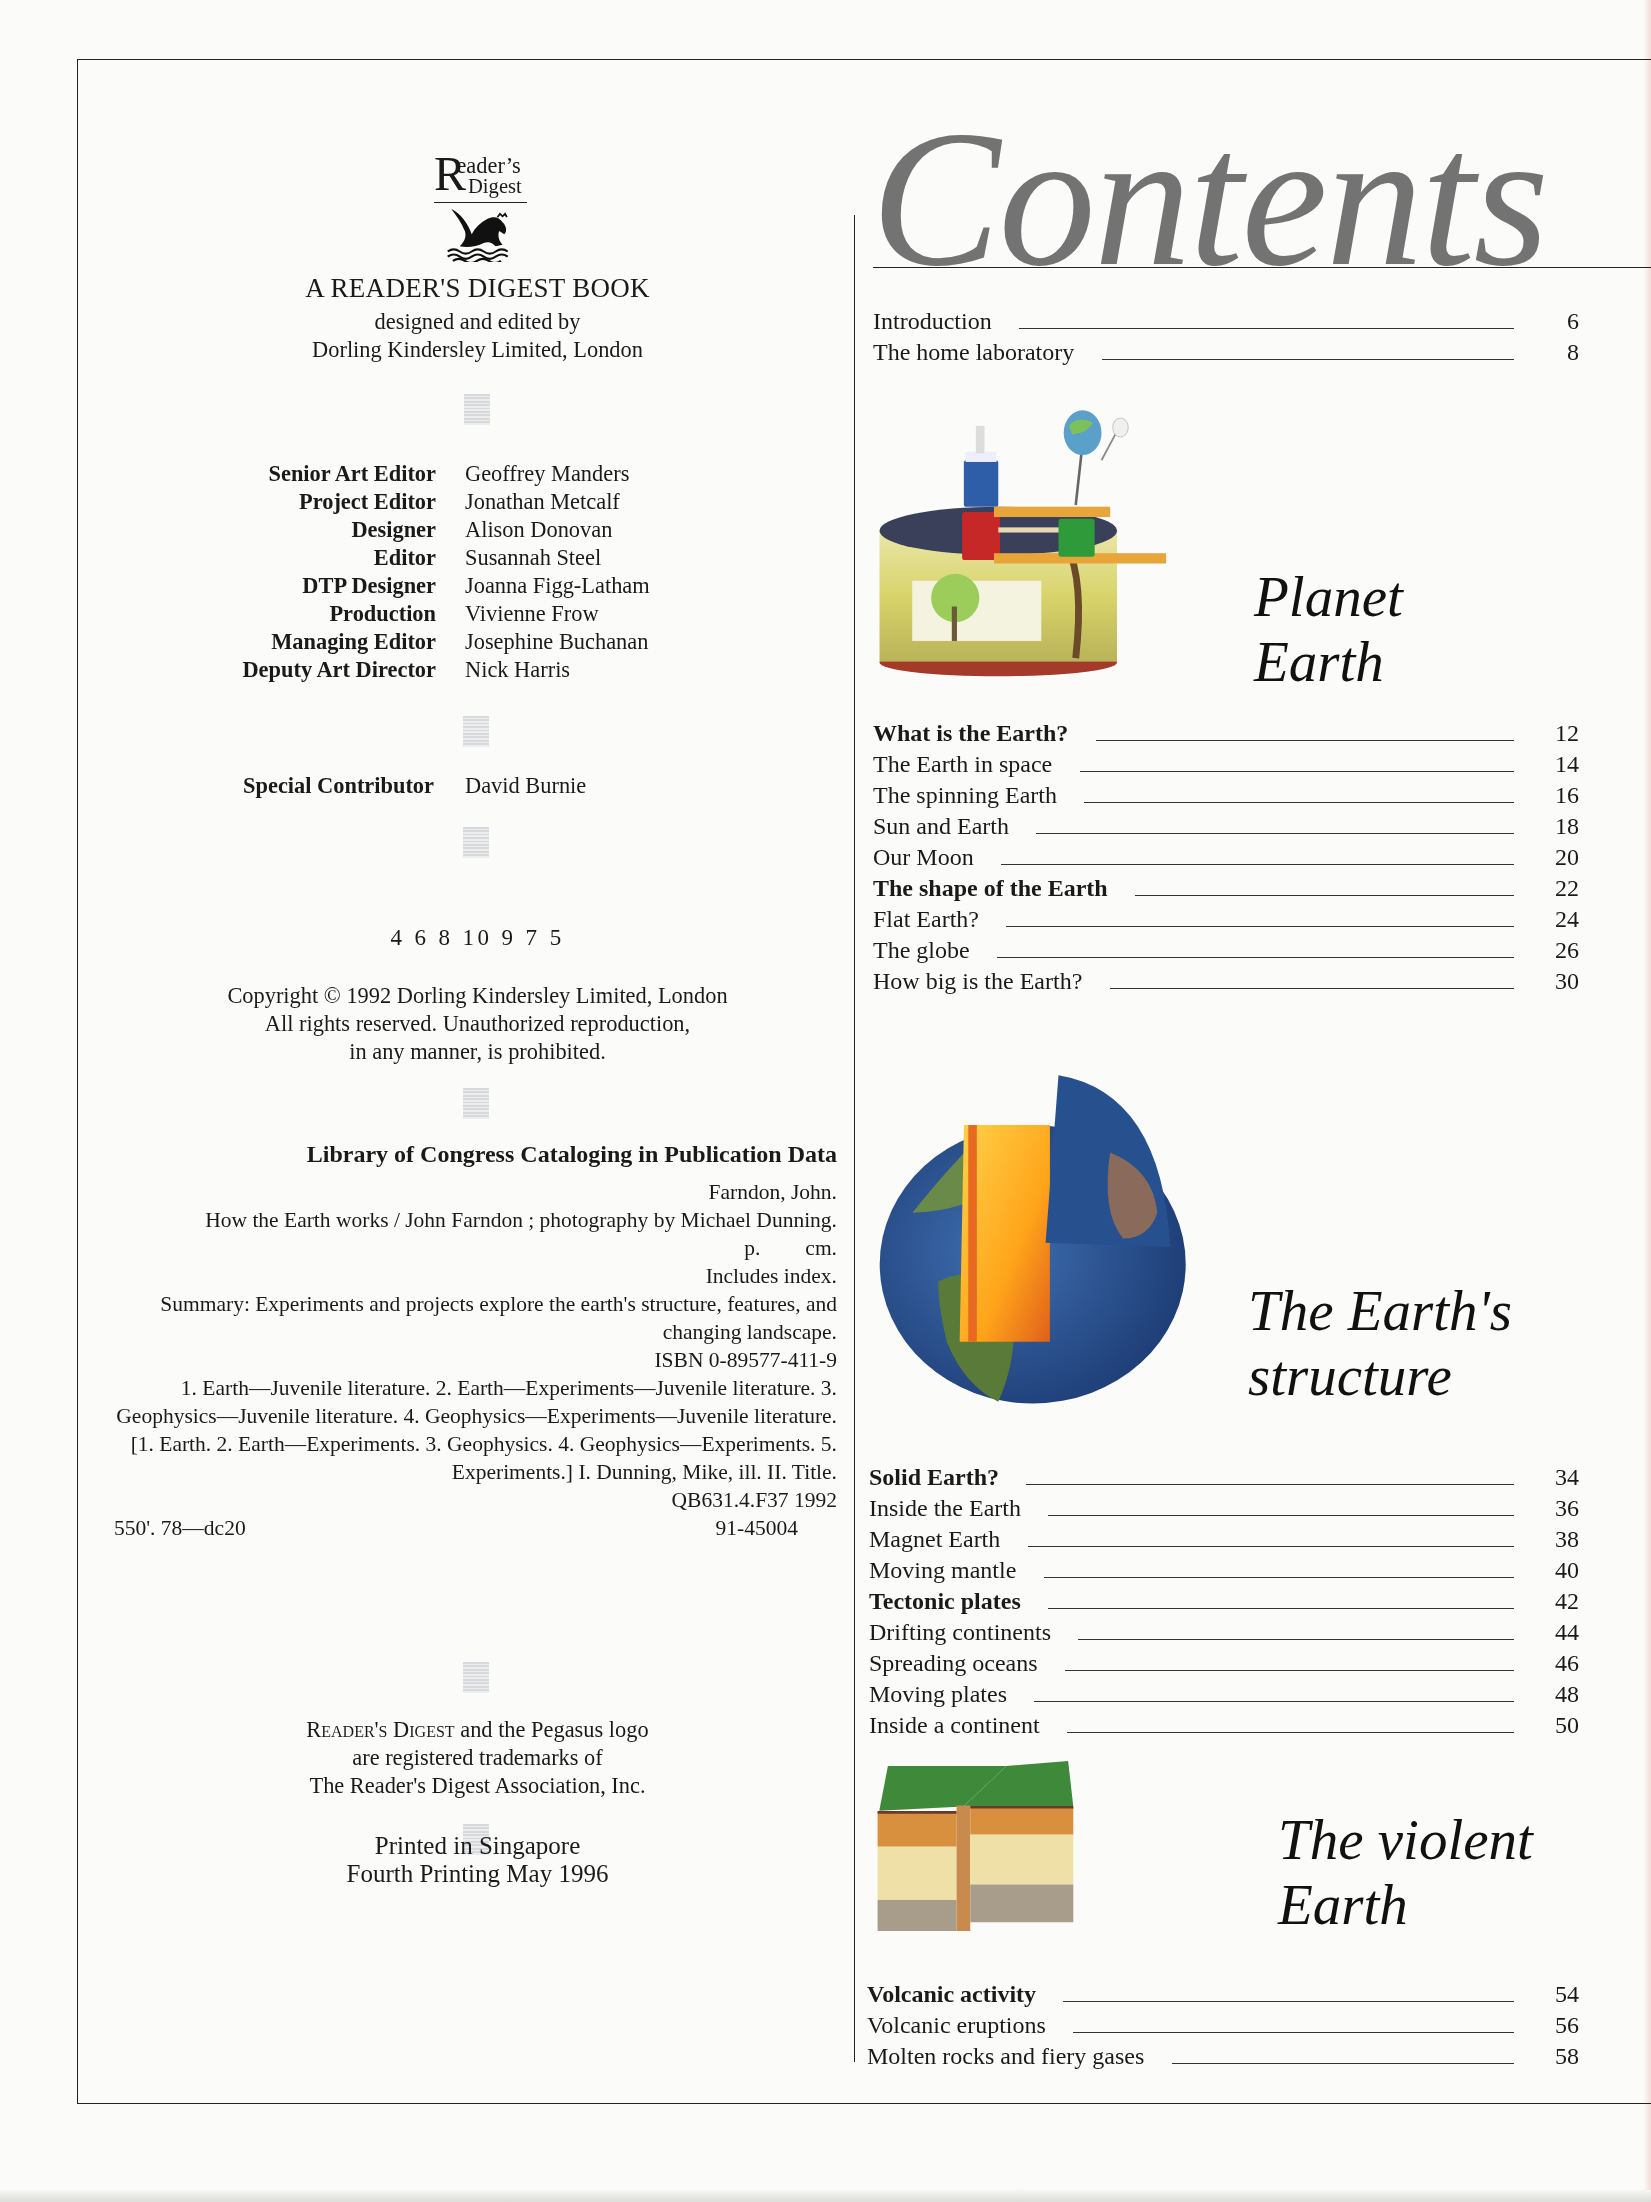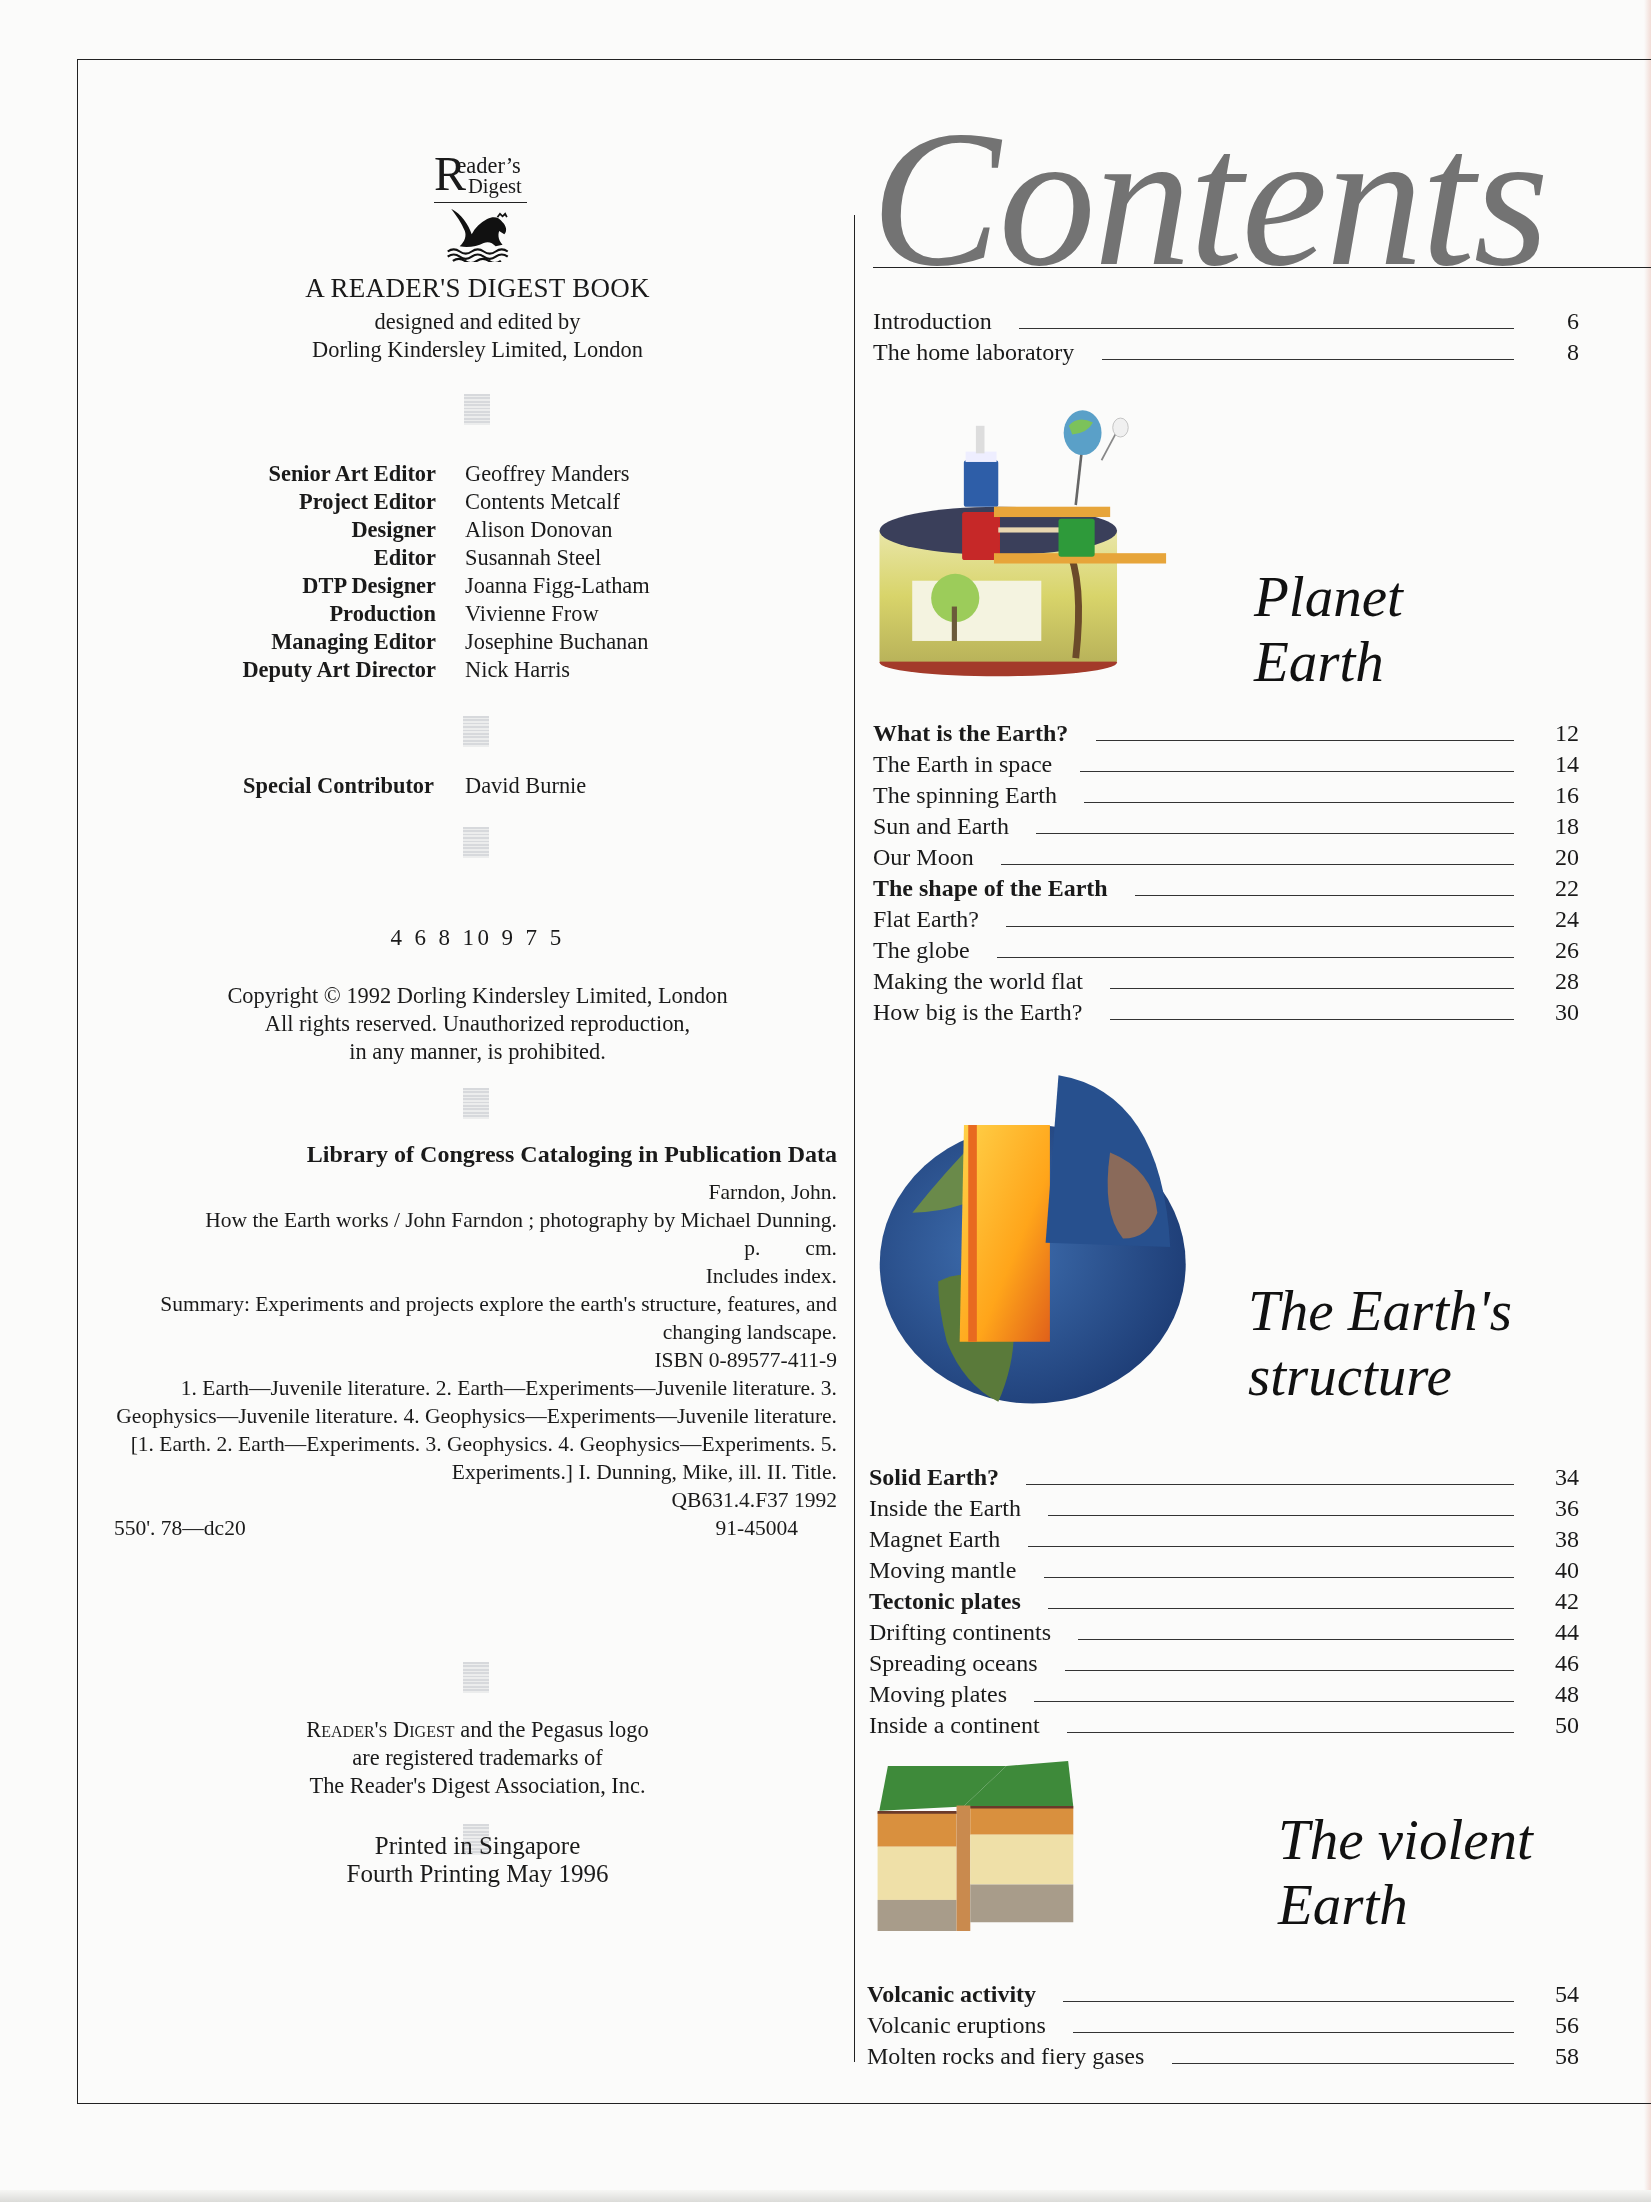--- a/index.html
+++ b/index.html
@@ -105,21 +105,21 @@
 
   <div class="ornament" style="left:385px; top:334px;"></div>
 
   <div class="credits">
     <div class="credit-row">
         <span class="credit-role">Senior Art Editor</span>
         <span class="credit-name">Geoffrey Manders</span>
       </div>
     <div class="credit-row">
         <span class="credit-role">Project Editor</span>
-        <span class="credit-name">Contents Metcalf</span>
+        <span class="credit-name">Jonathan Metcalf</span>
       </div>
     <div class="credit-row">
         <span class="credit-role">Designer</span>
         <span class="credit-name">Alison Donovan</span>
       </div>
     <div class="credit-row">
         <span class="credit-role">Editor</span>
         <span class="credit-name">Susannah Steel</span>
       </div>
     <div class="credit-row">
@@ -279,25 +279,20 @@
       <span class="label">Flat Earth?</span>
       <span class="leader"></span>
       <span class="page">24</span>
     </div>
   <div class="toc-row">
       <span class="label">The globe</span>
       <span class="leader"></span>
       <span class="page">26</span>
     </div>
   <div class="toc-row">
-      <span class="label">Making the world flat</span>
-      <span class="leader"></span>
-      <span class="page">28</span>
-    </div>
-  <div class="toc-row">
       <span class="label">How big is the Earth?</span>
       <span class="leader"></span>
       <span class="page">30</span>
     </div>
 </div>
 
 <svg class="illus" style="left:869px; top:1058px;" width="379" height="361" viewBox="0 0 440 420">
   <defs>
     <radialGradient id="globeG" cx="0.4" cy="0.45" r="0.6">
       <stop offset="0" stop-color="#3f6fb0"></stop>

